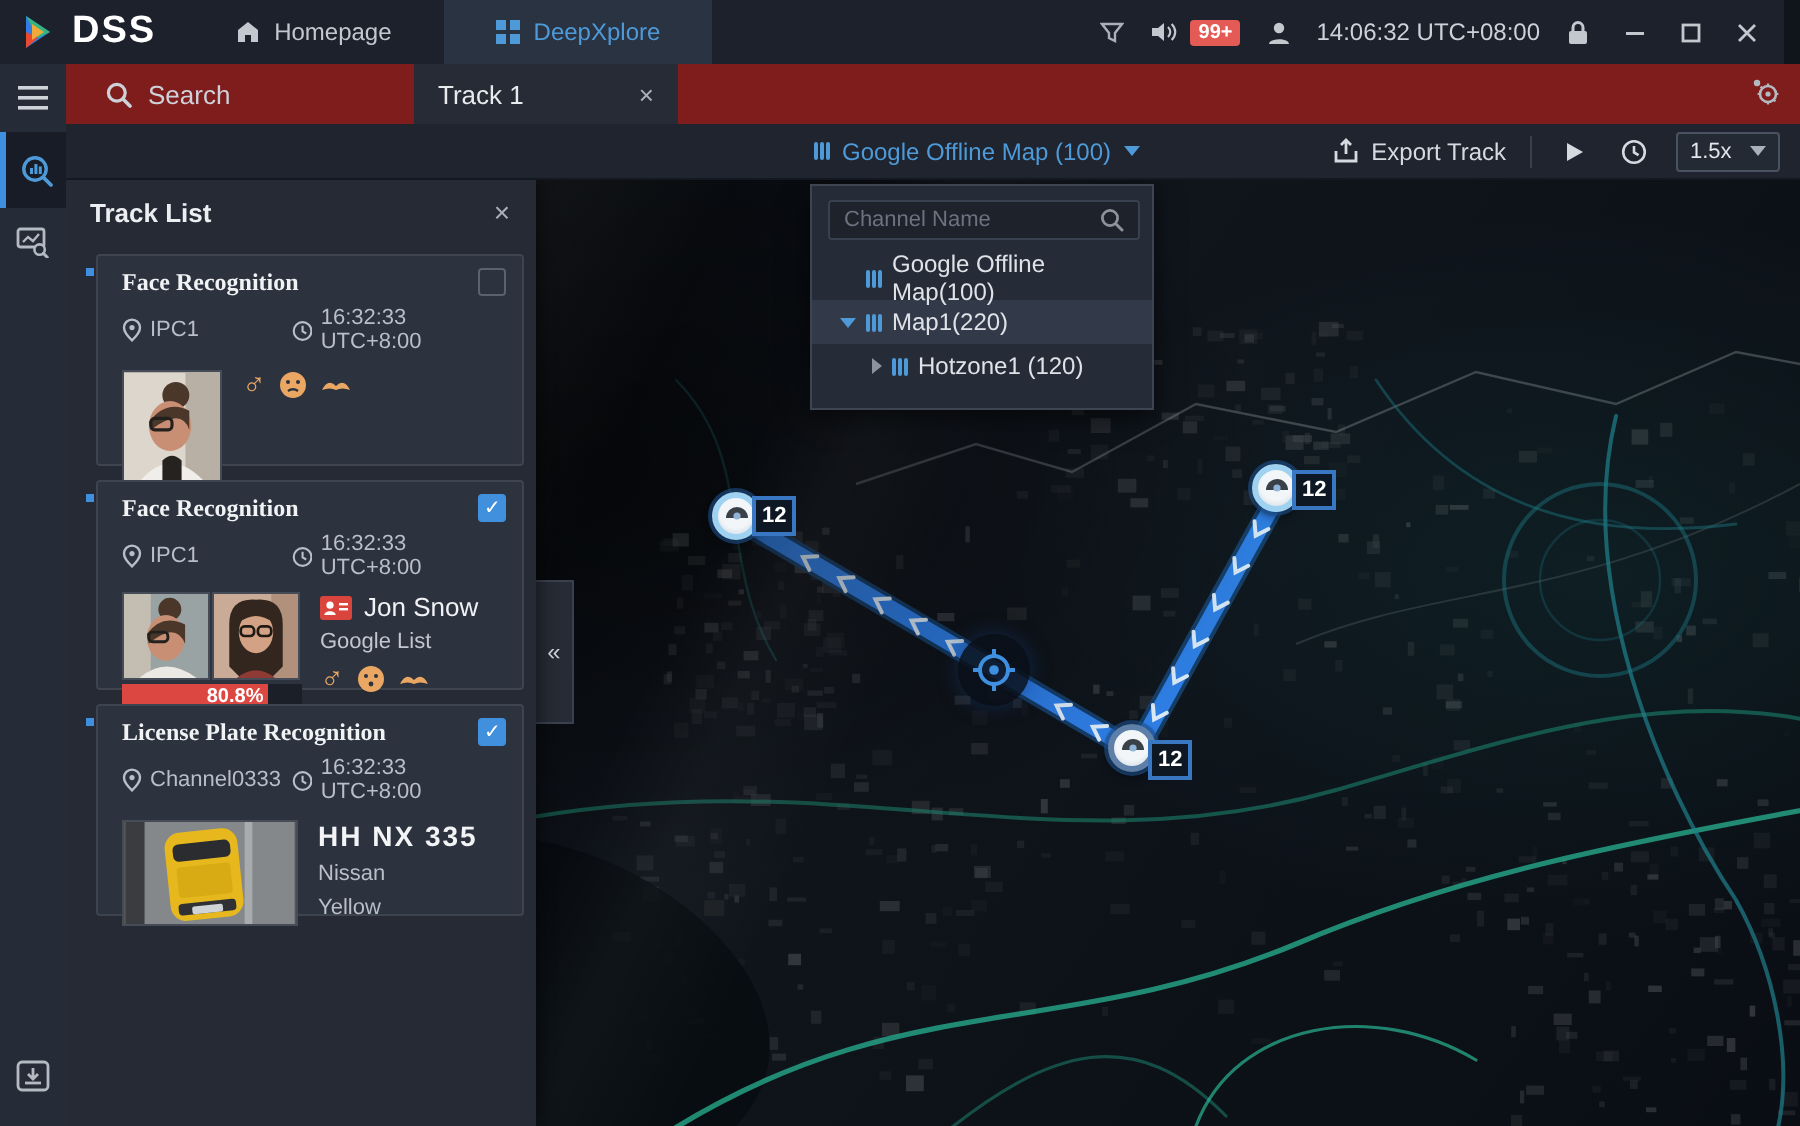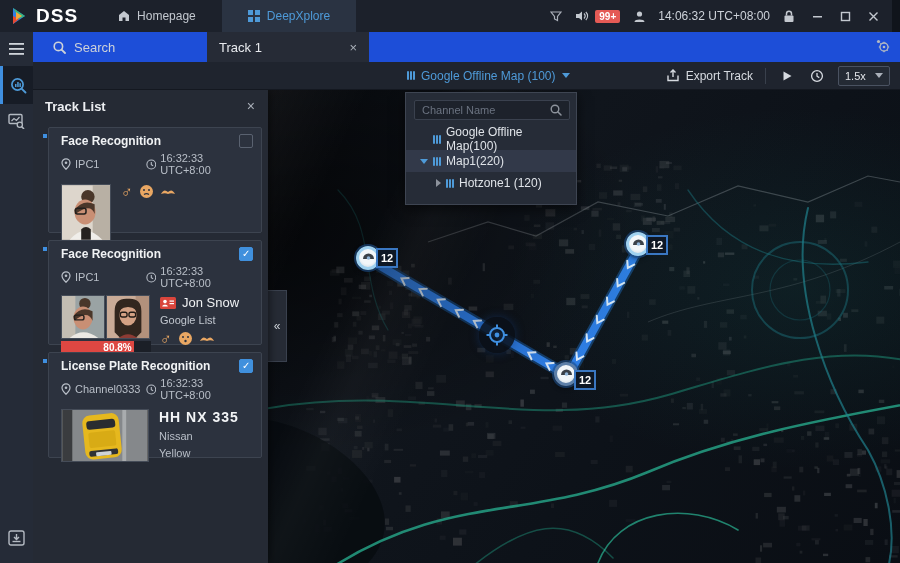--- a/index.html
+++ b/index.html
@@ -19,23 +19,23 @@
   .clock { font-size:12px; color:#cdd2d9; }
   .winbtn { display:flex; align-items:center; justify-content:center; width:18px; height:18px; cursor:pointer; }
 
   
   .sidebar { position:absolute; left:0; top:32px; width:33px; height:531px; background:#252b37; z-index:35; display:flex; flex-direction:column; align-items:center; }
   .side-item { width:33px; height:34px; display:flex; align-items:center; justify-content:center; cursor:pointer; }
   .side-item.active { background:#171c26; border-left:3px solid #3f8fe0; height:38px; }
   .side-bottom { margin-top:auto; margin-bottom:8px; }
 
   
-  .tabsrow { position:absolute; left:33px; top:32px; width:867px; height:30px; background:#1d4ed8; display:flex; align-items:center; z-index:30; }
+  .tabsrow { position:absolute; left:33px; top:32px; width:867px; height:30px; background:#7f1d1d; display:flex; align-items:center; z-index:30; }
   .search-tab { display:flex; align-items:center; gap:8px; padding:0 20px; font-size:13px; color:#cdd2d9; height:30px; cursor:pointer; }
-  .track-tab { position:absolute; left:174px; top:0; width:162px; height:30px; background:#262b36; display:flex; align-items:center; font-size:13px; color:#e8eaee; padding:0 12px; cursor:pointer; }
+  .track-tab { position:absolute; left:174px; top:0; width:132px; height:30px; background:#262b36; display:flex; align-items:center; font-size:13px; color:#e8eaee; padding:0 12px; cursor:pointer; }
   .track-tab .tab-close { margin-left:auto; color:#aab0b9; font-size:13px; cursor:pointer; }
   .task-mini { position:absolute; right:10px; top:6px; cursor:pointer; }
 
   
   .toolbar { position:absolute; left:33px; top:62px; width:867px; height:28px; background:#1f242e; display:flex; align-items:center; z-index:30; border-bottom:1px solid #141820; }
   .map-selector { position:absolute; left:374px; display:flex; align-items:center; gap:6px; color:#4e9ad8; font-size:12px; cursor:pointer; }
   .caret-down { width:0; height:0; border-left:4px solid transparent; border-right:4px solid transparent; border-top:5px solid #4e9ad8; }
   .toolbar-right { margin-left:auto; display:flex; align-items:center; gap:12px; padding-right:10px; }
   .export-btn { display:flex; align-items:center; gap:6px; font-size:12px; color:#d6dae0; cursor:pointer; }
   .tb-divider { width:1px; height:16px; background:#39404c; }
@@ -56,21 +56,21 @@
   .collapse-handle { position:absolute; left:0; top:200px; width:19px; height:72px; background:#262b35; border:1px solid #3a414e; border-left:none; display:flex; align-items:center; justify-content:center; color:#cfd4da; font-size:12px; cursor:pointer; z-index:6; }
 
   
   .trackpanel { position:absolute; left:33px; top:90px; width:235px; height:473px; background:#252a34; z-index:20; box-shadow:2px 0 8px rgba(0,0,0,.45); }
   .tp-header { display:flex; align-items:center; justify-content:space-between; padding:8px 13px 6px 12px; }
   .tp-title { font-size:13px; font-weight:bold; color:#eceef1; }
   .tp-close { color:#aab0b9; font-size:14px; cursor:pointer; }
   .card { position:relative; margin:7px 6px 0 15px; width:214px; background:#2c323e; border:1px solid #3d4450; border-radius:2px; padding:6px 8px 8px 12px; }
   .card::before { content:""; position:absolute; left:-6px; top:6px; width:4px; height:4px; background:#3f8fe0; }
   .card-head { display:flex; align-items:flex-start; }
-  .card-type { font-size:12px; font-weight:bold; color:#f0f2f4; }
+  .card-type { font-size:12px; font-weight:bold; color:#f0f2f4;font-family:Liberation Serif, serif; }
   .checkbox { margin-left:auto; width:14px; height:14px; border:1px solid #5a6270; border-radius:2px; background:transparent; cursor:pointer; position:relative; }
   .checkbox.checked { background:#4090dd; border-color:#4090dd; }
   .checkbox.checked::after { content:"\2713"; position:absolute; left:2px; top:0px; font-size:10px; color:#fff; }
   .meta-row { display:flex; align-items:center; margin-top:4px; font-size:11px; color:#b9bfc8; }
   .meta-chan { display:flex; align-items:center; gap:4px; width:88px; }
   .meta-time { display:flex; align-items:center; gap:4px; }
   .card-body { display:flex; margin-top:8px; gap:10px; }
   .photo { border:1px solid #454c58; background:#555; flex:none; }
   .attr-icons { display:flex; align-items:center; gap:6px; color:#e9a763; font-size:15px; }
   .attr-icons .glyph { font-size:16px; line-height:14px; font-weight:bold; }

